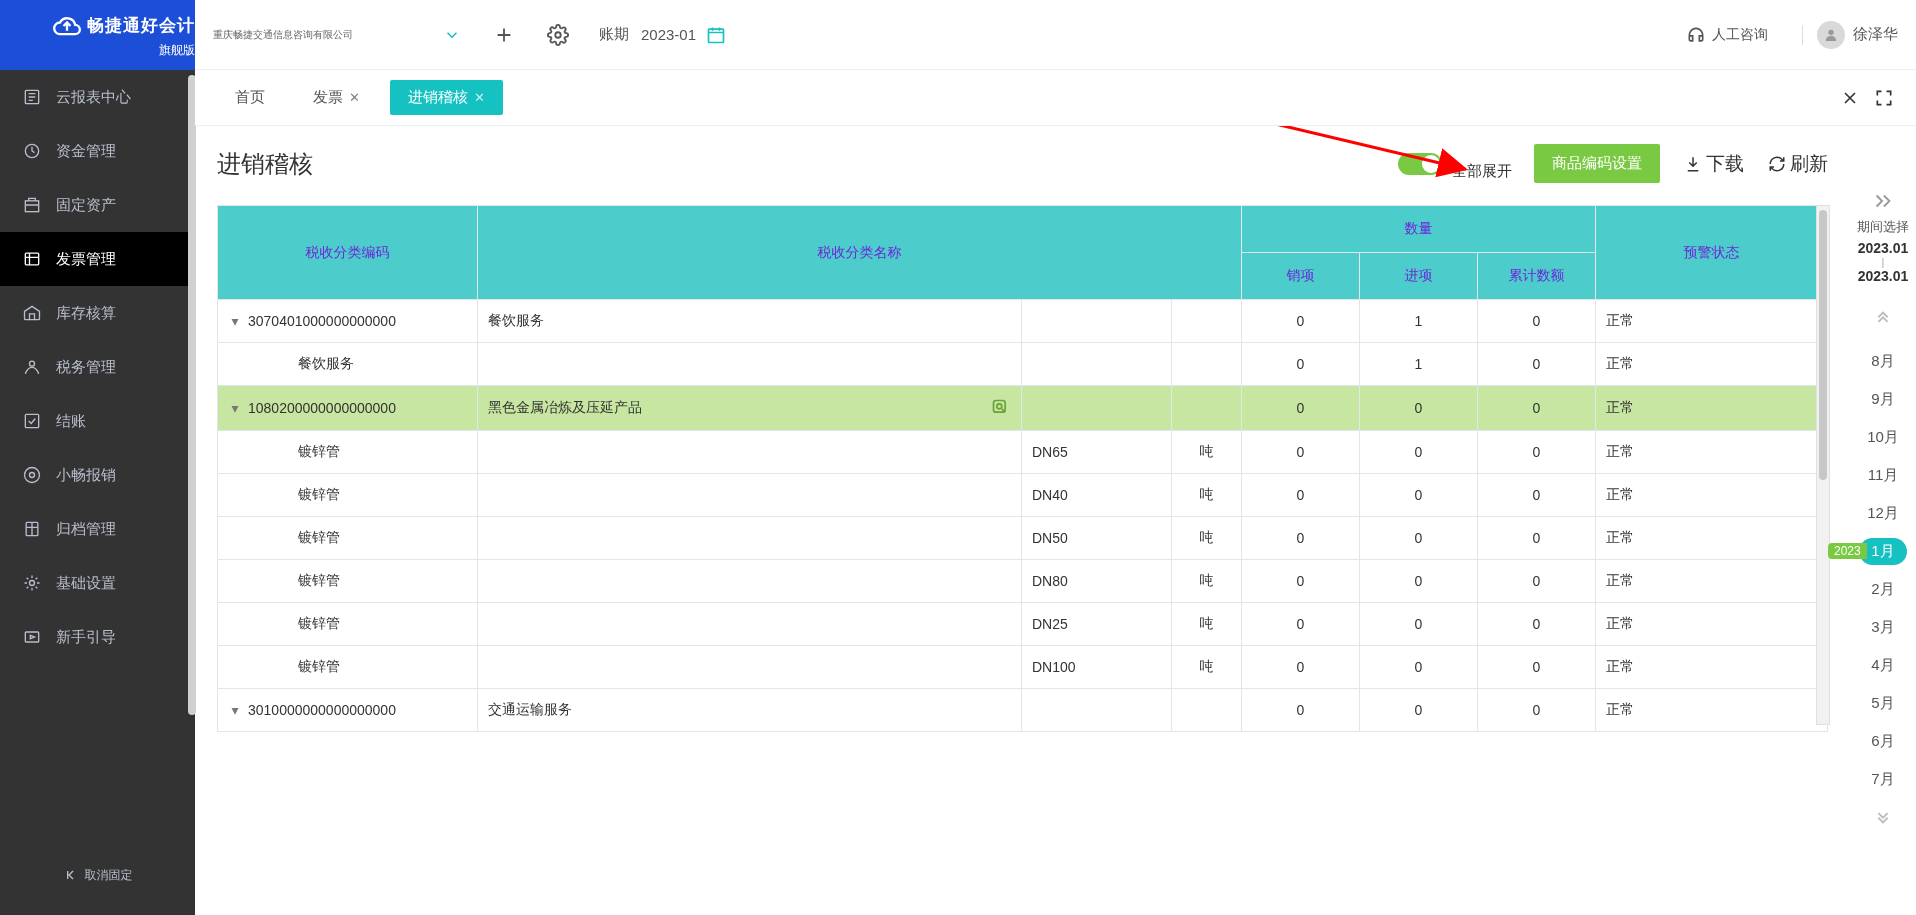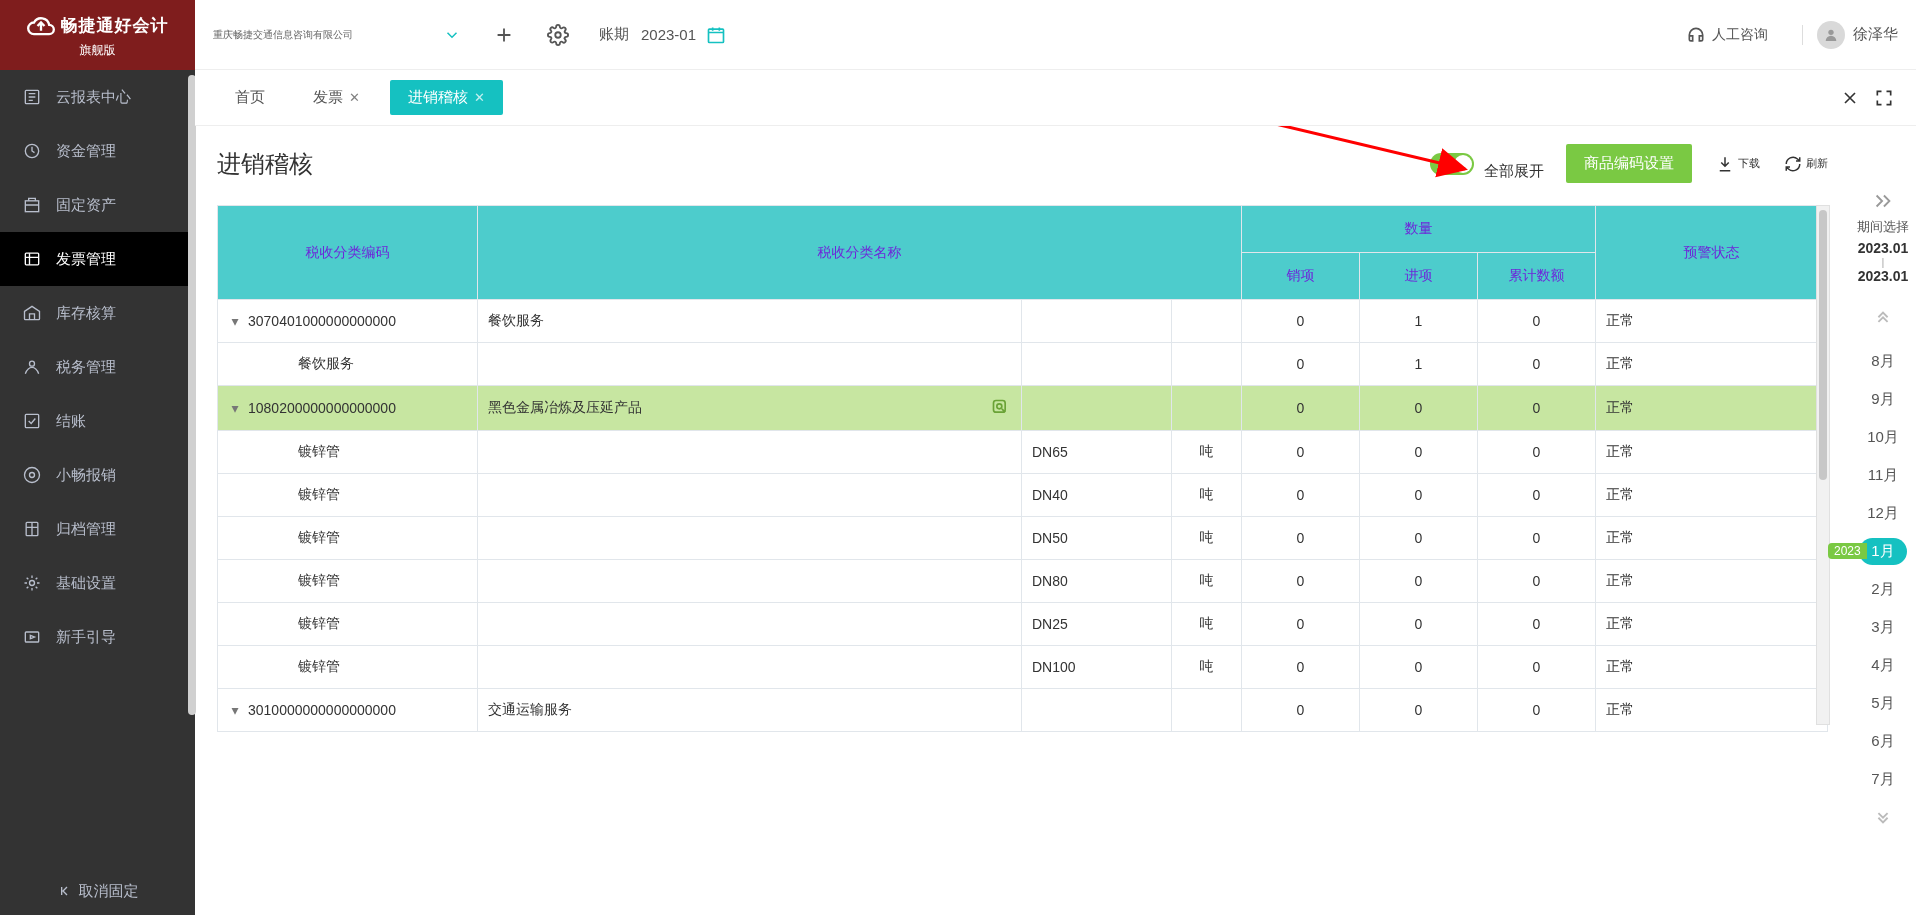--- a/index.html
+++ b/index.html
@@ -1,29 +1,29 @@
 <!DOCTYPE html>
 <html><head>
   <meta charset="utf-8">
   <style>
     * { margin:0; padding:0; box-sizing:border-box; font-family:"Microsoft YaHei", "PingFang SC", sans-serif; }
     body { background:#fff; color:#333; font-size:14px; overflow:hidden; width:1916px; height:915px; position:relative; }
 
     
     .sidebar { position:absolute; left:0; top:0; width:195px; height:915px; background:#333; color:#b8becc; }
-    .sidebar-logo { height:70px; background:#7f1d1d; color:#fff; display:flex; flex-direction:column; align-items:center; justify-content:center; }
+    .sidebar-logo { height:70px; background:#1d4ed8; color:#fff; display:flex; flex-direction:column; align-items:flex-end; justify-content:center; }
     .logo-row { display:flex; align-items:center; gap:6px; }
     .logo-icon { width:28px; height:28px; }
     .logo-text { font-size:17px; font-weight:bold; letter-spacing:1px; }
     .logo-edition { font-size:12px; margin-top:2px; }
     .nav-item { height:54px; display:flex; align-items:center; padding:0 22px; gap:14px; cursor:pointer; color:#b8becc; }
     .nav-item.active { background:#000; color:#fff; }
     .nav-icon { width:20px; height:20px; flex-shrink:0; }
     .nav-label { font-size:15px; }
-    .sidebar-collapse-toggle { position:absolute; bottom:0; left:0; width:195px; height:48px; display:flex; align-items:center; justify-content:center; gap:6px; color:#b8becc; cursor:pointer; font-size:15px; }
+    .sidebar-collapse-toggle { position:absolute; bottom:16px; left:0; width:195px; height:48px; display:flex; align-items:center; justify-content:center; gap:6px; color:#b8becc; cursor:pointer; font-size:12px; }
 
     
     .sidebar-scroll-stub { position:absolute; left:188px; top:75px; width:8px; height:640px; background:#d0d0d0; border-radius:4px; }
 
     
     .header { position:absolute; left:195px; top:0; right:0; height:70px; border-bottom:1px solid #eee; background:#fff; display:flex; align-items:center; padding:0 18px; }
     .company-selector { display:flex; align-items:center; gap:90px; cursor:pointer; }
     .company-name { font-size:10px; color:#666; }
     .chevron-down { width:18px; height:18px; }
     .hdr-icon-btn { margin-left:32px; width:22px; height:22px; color:#555; cursor:pointer; }
@@ -47,21 +47,21 @@
 
     
     .content { position:absolute; left:195px; top:126px; right:66px; bottom:0; padding:18px 22px 0 22px; overflow:hidden; }
     .page-title { font-size:24px; font-weight:500; color:#333; }
     .toolbar-row { display:flex; align-items:center; }
     .toolbar-spacer { flex:1; }
     .toggle { width:44px; height:22px; border-radius:11px; background:#7ac943; position:relative; margin-right:10px; cursor:pointer; }
     .toggle-knob { position:absolute; right:2px; top:2px; width:18px; height:18px; border-radius:50%; background:#fff; }
     .toggle-label { font-size:15px; color:#333; margin-right:22px;margin-top:16px; }
     .btn-primary { background:#7ac943; color:#fff; padding:10px 18px; border:none; border-radius:2px; font-size:15px; cursor:pointer; }
-    .tb-link { display:flex; align-items:center; gap:4px; color:#333; margin-left:24px; font-size:11px; cursor:pointer; }
+    .tb-link { display:flex; align-items:center; gap:4px; color:#333; margin-left:24px; font-size:19px; cursor:pointer; }
     .tb-link svg { width:18px; height:18px; }
 
     
     .red-arrow { position:absolute; pointer-events:none; }
 
     
     .table-wrap { margin-top:22px; height:700px; position:relative; }
     .tbl { width:100%; border-collapse:collapse; }
     .tbl th, .tbl td { border:1px solid #e1e6eb; font-size:14px; }
     .tbl thead th { background:#4dcccc; color:#6d28d9; font-weight:500; padding:14px 8px;font-family:Liberation Mono, monospace; }

